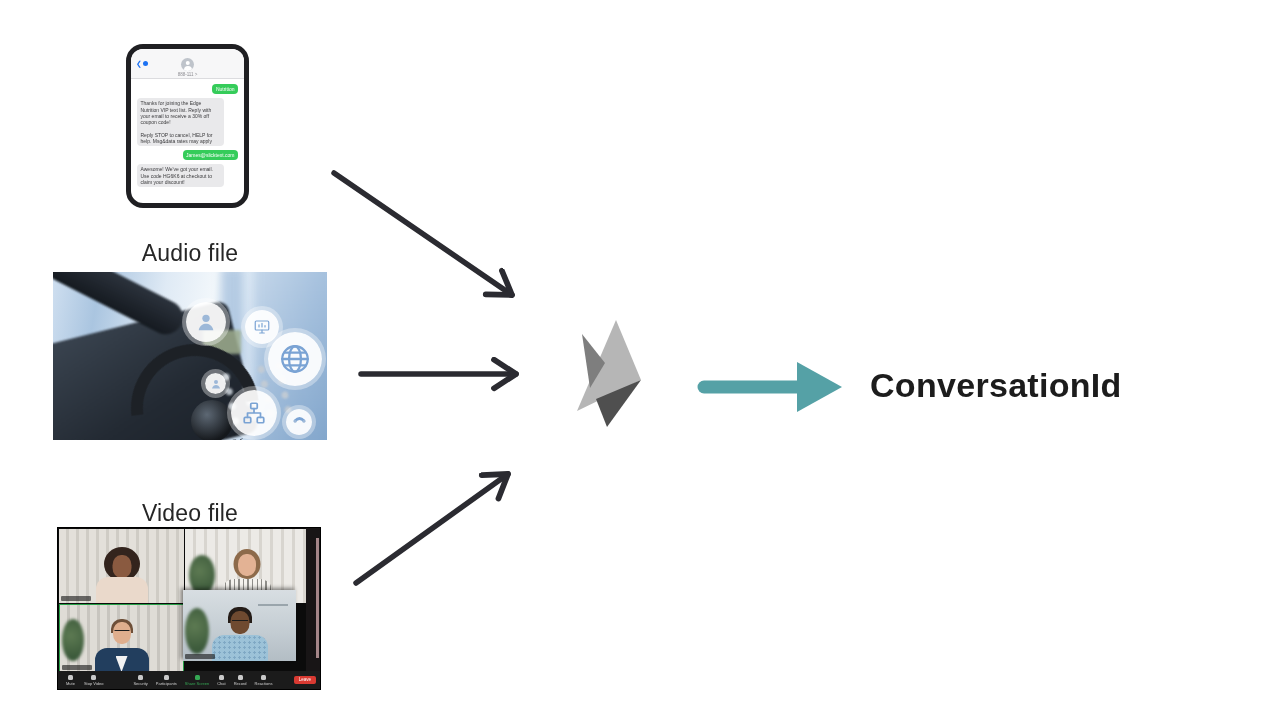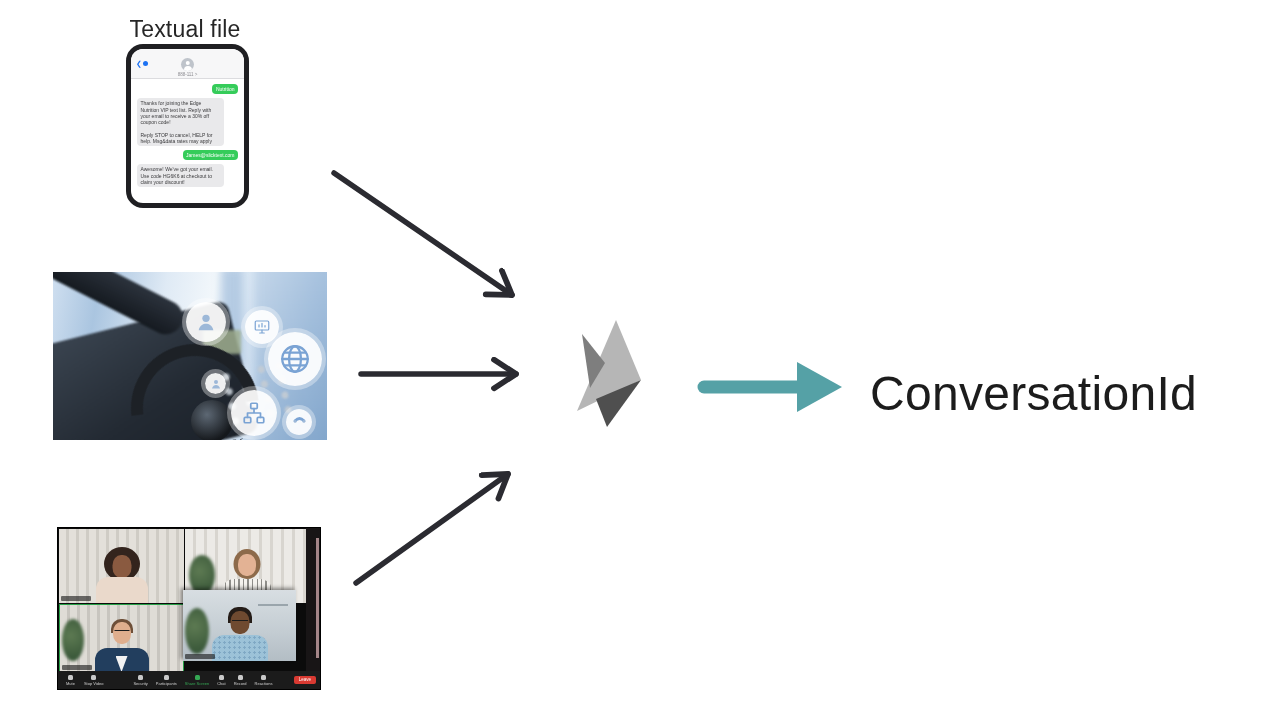--- a/index.html
+++ b/index.html
@@ -89,33 +89,32 @@
   .tb-ic{width:5px;height:5px;border-radius:1.5px;background:#c9c9c9;}
   .tb-item.accent .tb-ic{background:var(--share-green);}
   .tb-label{font-size:4px;color:#cfcfcf;white-space:nowrap;}
   .tb-item.accent .tb-label{color:var(--share-green);}
   .leave-btn{margin-left:auto;margin-right:6px;background:var(--leave-red);color:#fff;font-size:4.5px;
     padding:2px 5px;border-radius:2px;line-height:1;}
 
   
   .async-label{position:absolute;left:545px;top:276px;width:140px;text-align:center;color:var(--text-dark);font-size:24px;}
   .symbl-logo{position:absolute;left:577px;top:318px;}
-  .conversation-id{position:absolute;left:870px;top:366px;font-size:48px;color:#1c1c1c;letter-spacing:.3px;}
+  .conversation-id{position:absolute;left:870px;top:366px;font-size:34px;color:#1c1c1c;letter-spacing:.3px;font-weight:bold;}
 
   .overlay{position:absolute;left:0;top:0;pointer-events:none;}
   .overlay line.blk{stroke:var(--black-arrow);stroke-width:5.5;stroke-linecap:round;}
   .teal-shaft{stroke:var(--teal-arrow);stroke-width:13;stroke-linecap:round;}
   .teal-head{fill:var(--teal-arrow);}
 </style>
 </head>
 <body>
 
 <div class="canvas">
 
-  <div class="sec-label" style="left:100px;top:16px;width:170px;">Textual file</div>
 
   <div class="phone">
     <div class="notch"></div>
     <div class="status-row">
       <span class="status-time">3:57</span>
       <span class="status-icons">
         <span class="sig"></span>
         <span class="wifi"></span>
         <span class="batt"></span>
       </span>
@@ -131,20 +130,21 @@
     <div class="message-list">
         <div class="bubble sent">Nutrition</div>
         <div class="bubble received">Thanks for joining the Edge Nutrition VIP text list. Reply with your email to receive a 30% off coupon code!
 
 Reply STOP to cancel, HELP for help. Msg&amp;data rates may apply</div>
         <div class="bubble sent">James@slicktext.com</div>
         <div class="bubble received">Awesome! We've got your email. Use code HG6K6 at checkout to claim your discount!</div>
       </div>
   </div>
 
+  <div class="sec-label" style="left:110px;top:240px;width:160px;">Audio file</div>
 
   <div class="audio-photo">
     <div class="blur-strip strip1"></div>
     <div class="blur-strip strip2"></div>
     <div class="desk-phone"></div>
     <div class="lcd"></div>
     <div class="keypad"></div>
     <div class="handset"></div>
     <div class="headband"></div>
     <div class="earcup"></div>
@@ -185,20 +185,21 @@
     </div>
     <div class="float-icon" style="left:233px;top:137px;width:26px;height:26px;">
       <svg width="15" height="15" viewBox="0 0 24 24">
           <path d="M5 9 Q12 2 19 9" stroke-width="4.5"></path>
           <circle cx="5" cy="10" r="2.4" fill="#9db8d8" stroke="none"></circle>
           <circle cx="19" cy="10" r="2.4" fill="#9db8d8" stroke="none"></circle>
         </svg>
     </div>
   </div>
 
+  <div class="sec-label" style="left:120px;top:500px;width:140px;">Video file</div>
 
   <div class="video-call">
     <div class="vtile tile-tl">
       <div class="person">
         <div class="hair" style="top:-4px;width:36px;height:34px;background:#33241d;"></div>
         <div class="head" style="top:4px;width:19px;height:23px;background:#8a5a40;"></div>
         <div class="torso" style="width:52px;height:26px;background:#ead9cb;"></div>
       </div>
       <div class="name-tag"></div>
     </div>

